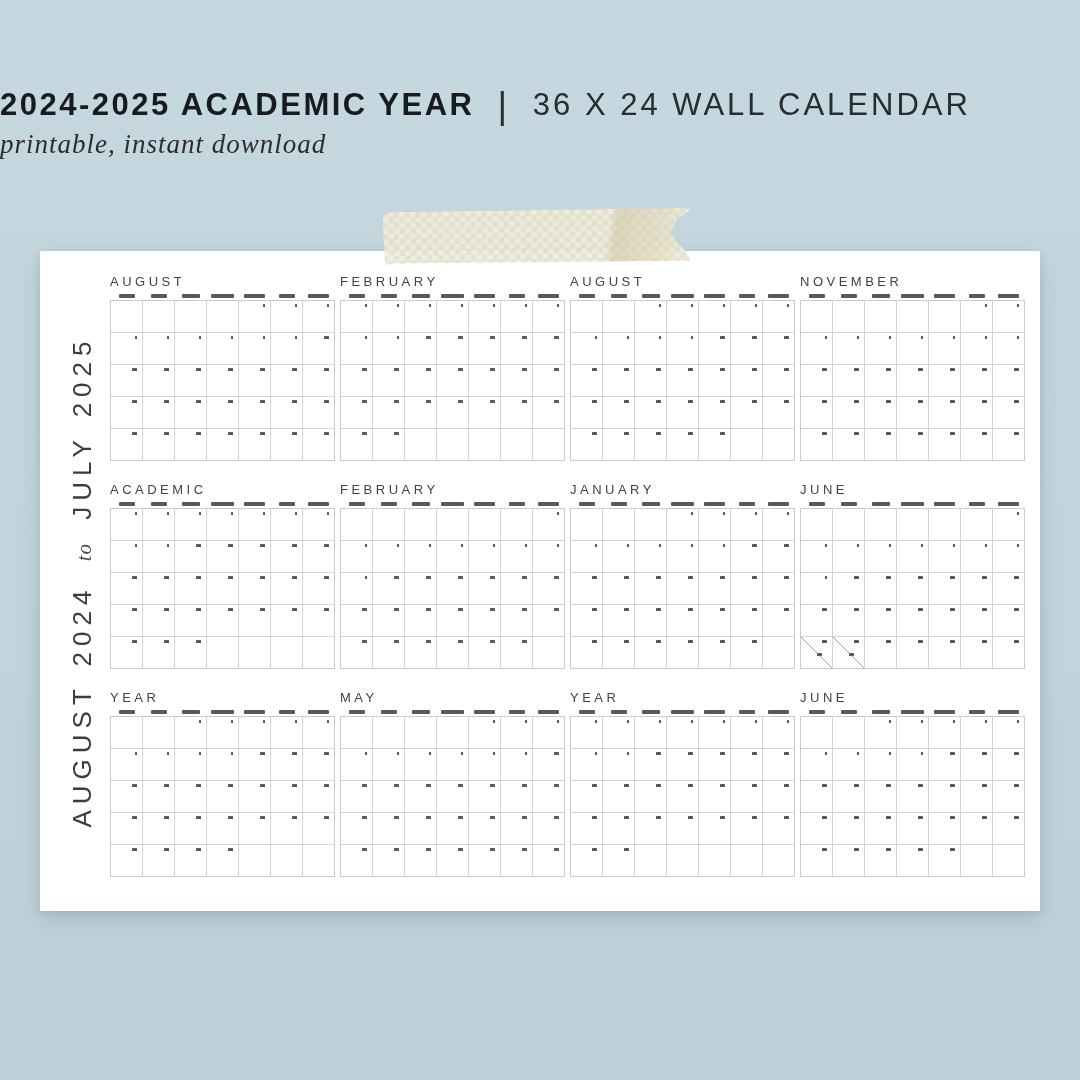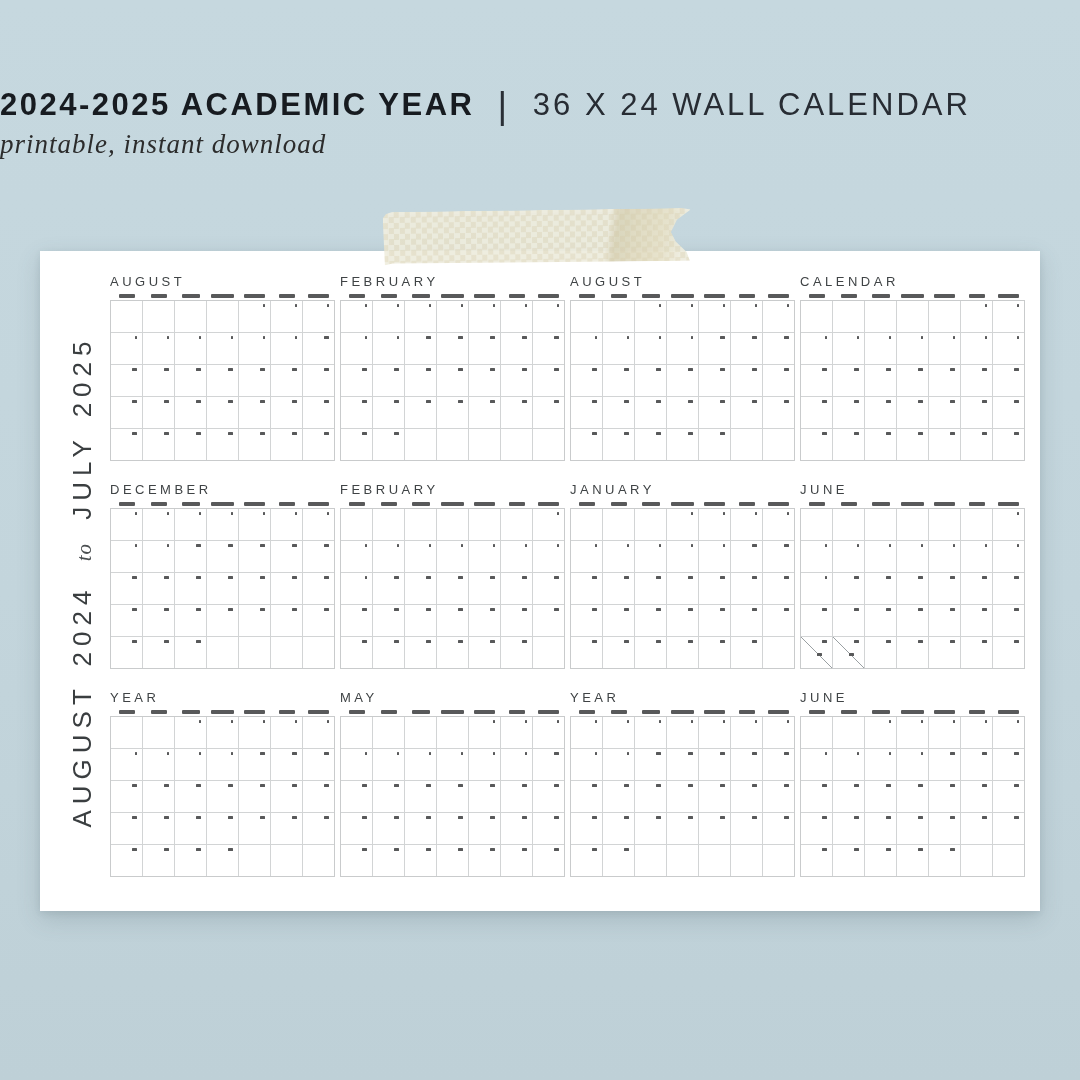--- a/index.html
+++ b/index.html
@@ -410,21 +410,21 @@
             <span class="mark"></span>
           </div>
           <div class="day-cell">
             <span class="mark"></span>
           </div>
           <div class="day-cell"></div>
           <div class="day-cell"></div>
         </div>
       </div>
       <div class="month-block">
-        <div class="month-title">CALENDAR</div>
+        <div class="month-title">NOVEMBER</div>
         <div class="day-bars">
           <div class="day-bar" style="width: 16px;"></div>
           <div class="day-bar" style="width: 16px;"></div>
           <div class="day-bar" style="width: 18px;"></div>
           <div class="day-bar" style="width: 23px;"></div>
           <div class="day-bar" style="width: 21px;"></div>
           <div class="day-bar" style="width: 16px;"></div>
           <div class="day-bar" style="width: 21px;"></div>
         </div>
         <div class="month-grid">
@@ -519,21 +519,21 @@
           </div>
           <div class="day-cell">
             <span class="mark"></span>
           </div>
           <div class="day-cell">
             <span class="mark"></span>
           </div>
         </div>
       </div>
       <div class="month-block">
-        <div class="month-title">DECEMBER</div>
+        <div class="month-title">ACADEMIC</div>
         <div class="day-bars">
           <div class="day-bar" style="width: 16px;"></div>
           <div class="day-bar" style="width: 16px;"></div>
           <div class="day-bar" style="width: 18px;"></div>
           <div class="day-bar" style="width: 23px;"></div>
           <div class="day-bar" style="width: 21px;"></div>
           <div class="day-bar" style="width: 16px;"></div>
           <div class="day-bar" style="width: 21px;"></div>
         </div>
         <div class="month-grid">

